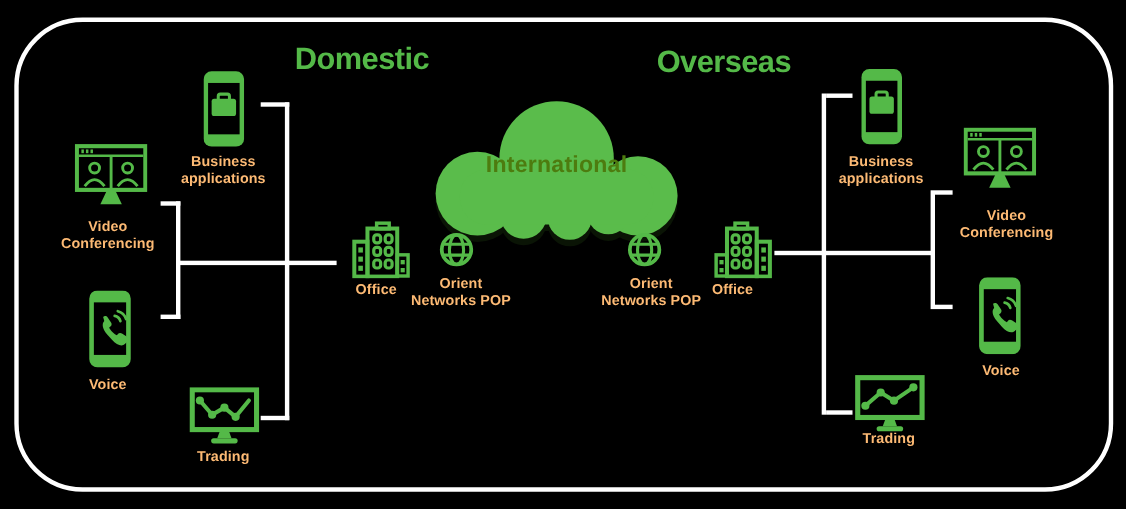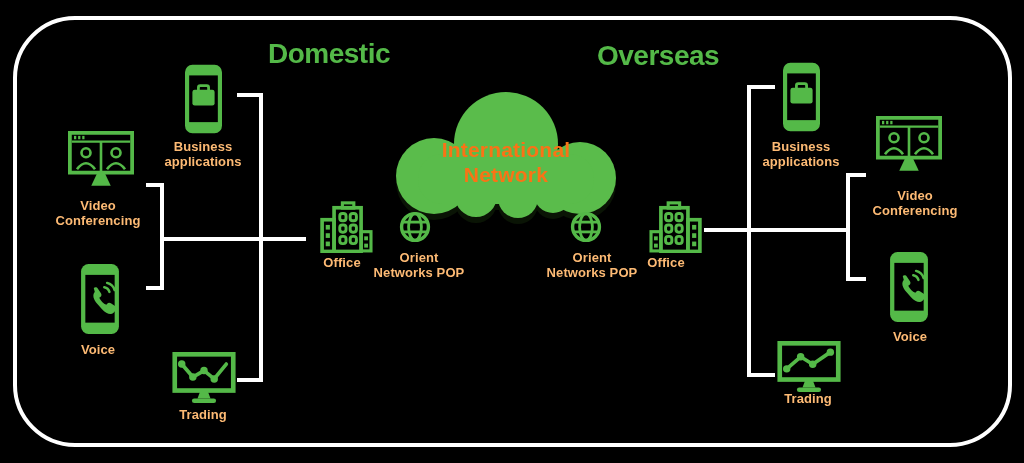--- a/index.html
+++ b/index.html
@@ -18,21 +18,21 @@
   }
   .label {
     position:absolute; color:#fdba74; font-size:13px; font-weight:bold;
     text-align:center; line-height:14.5px; letter-spacing:0.1px;
   }
   .ln { display:block; }
   .icon { position:absolute; }
   .mirror { transform:scaleX(-1); }
   .cloud-text {
     position:absolute; left:388px; top:137px; width:236px; text-align:center;
-    color:#f97316; font-size:21px; font-weight:bold; line-height:25px;
+    color:#4d7c0f; font-size:21px; font-weight:bold; line-height:25px;
     letter-spacing:0.2px;
   }
 </style>
 </head>
 <body>
 
 <div class="stage">
 
   <div class="frame"></div>
 
@@ -70,21 +70,20 @@
       <circle cx="46" cy="92" r="38"></circle>
       <circle cx="192" cy="94" r="36"></circle>
       <circle cx="88" cy="112" r="21"></circle>
       <circle cx="130" cy="114" r="20"></circle>
       <circle cx="165" cy="110" r="19"></circle>
       <rect x="30" y="70" width="176" height="50" rx="24"></rect>
     </g>
   </svg>
   <div class="cloud-text">
     <span class="ln">International</span>
-    <span class="ln">Network</span>
   </div>
 
   <svg class="icon" style="left:185px;top:63px" width="37" height="72" viewBox="0 0 40 74">
     <rect x="0" y="0" width="40" height="74" rx="8" fill="#54b948"></rect>
     <rect x="4.5" y="11.5" width="31" height="50.5" fill="#000"></rect>
     <rect x="14.5" y="22.5" width="11" height="7" rx="2" fill="none" stroke="#54b948" stroke-width="3"></rect>
     <rect x="8" y="27" width="24" height="17" rx="2.5" fill="#54b948"></rect>
   </svg>
   <div class="label" style="left:153px;top:140px;width:100px">
     <span class="ln">Business</span>

